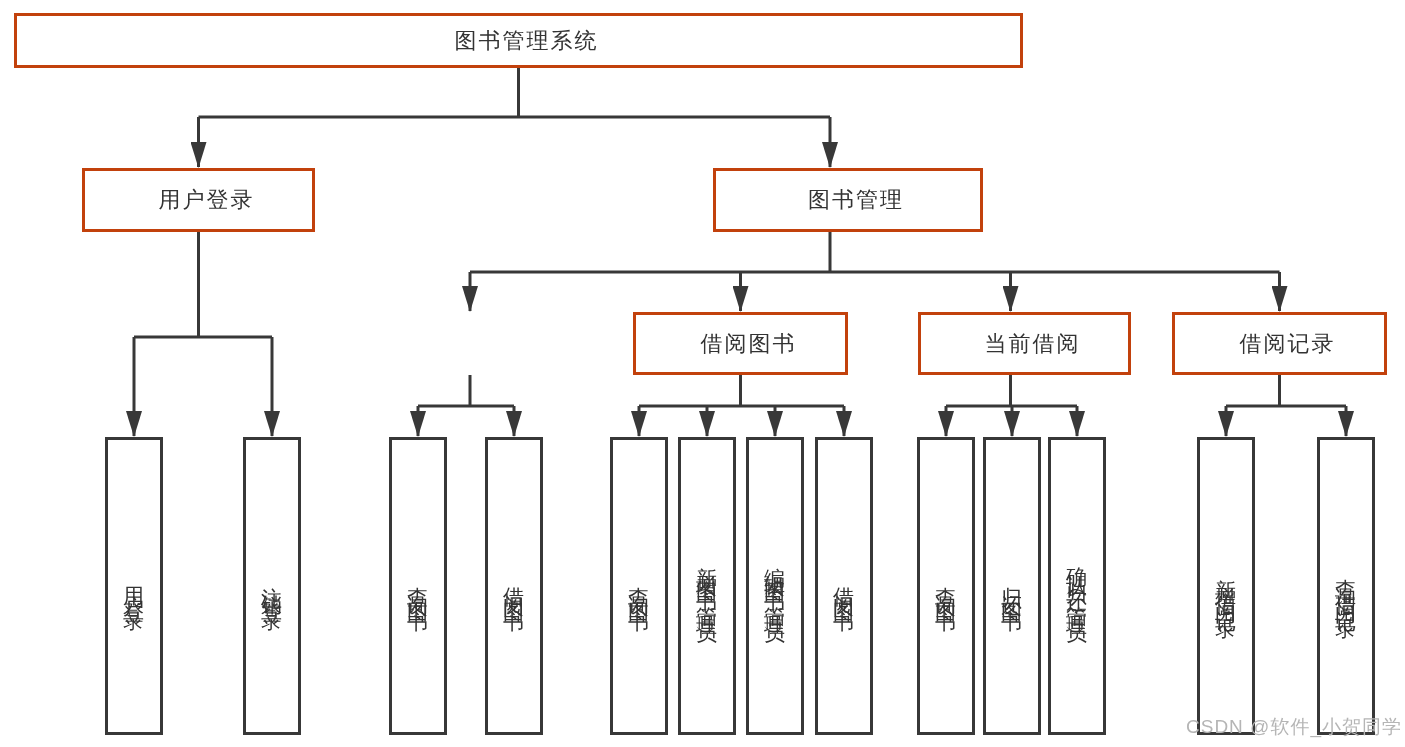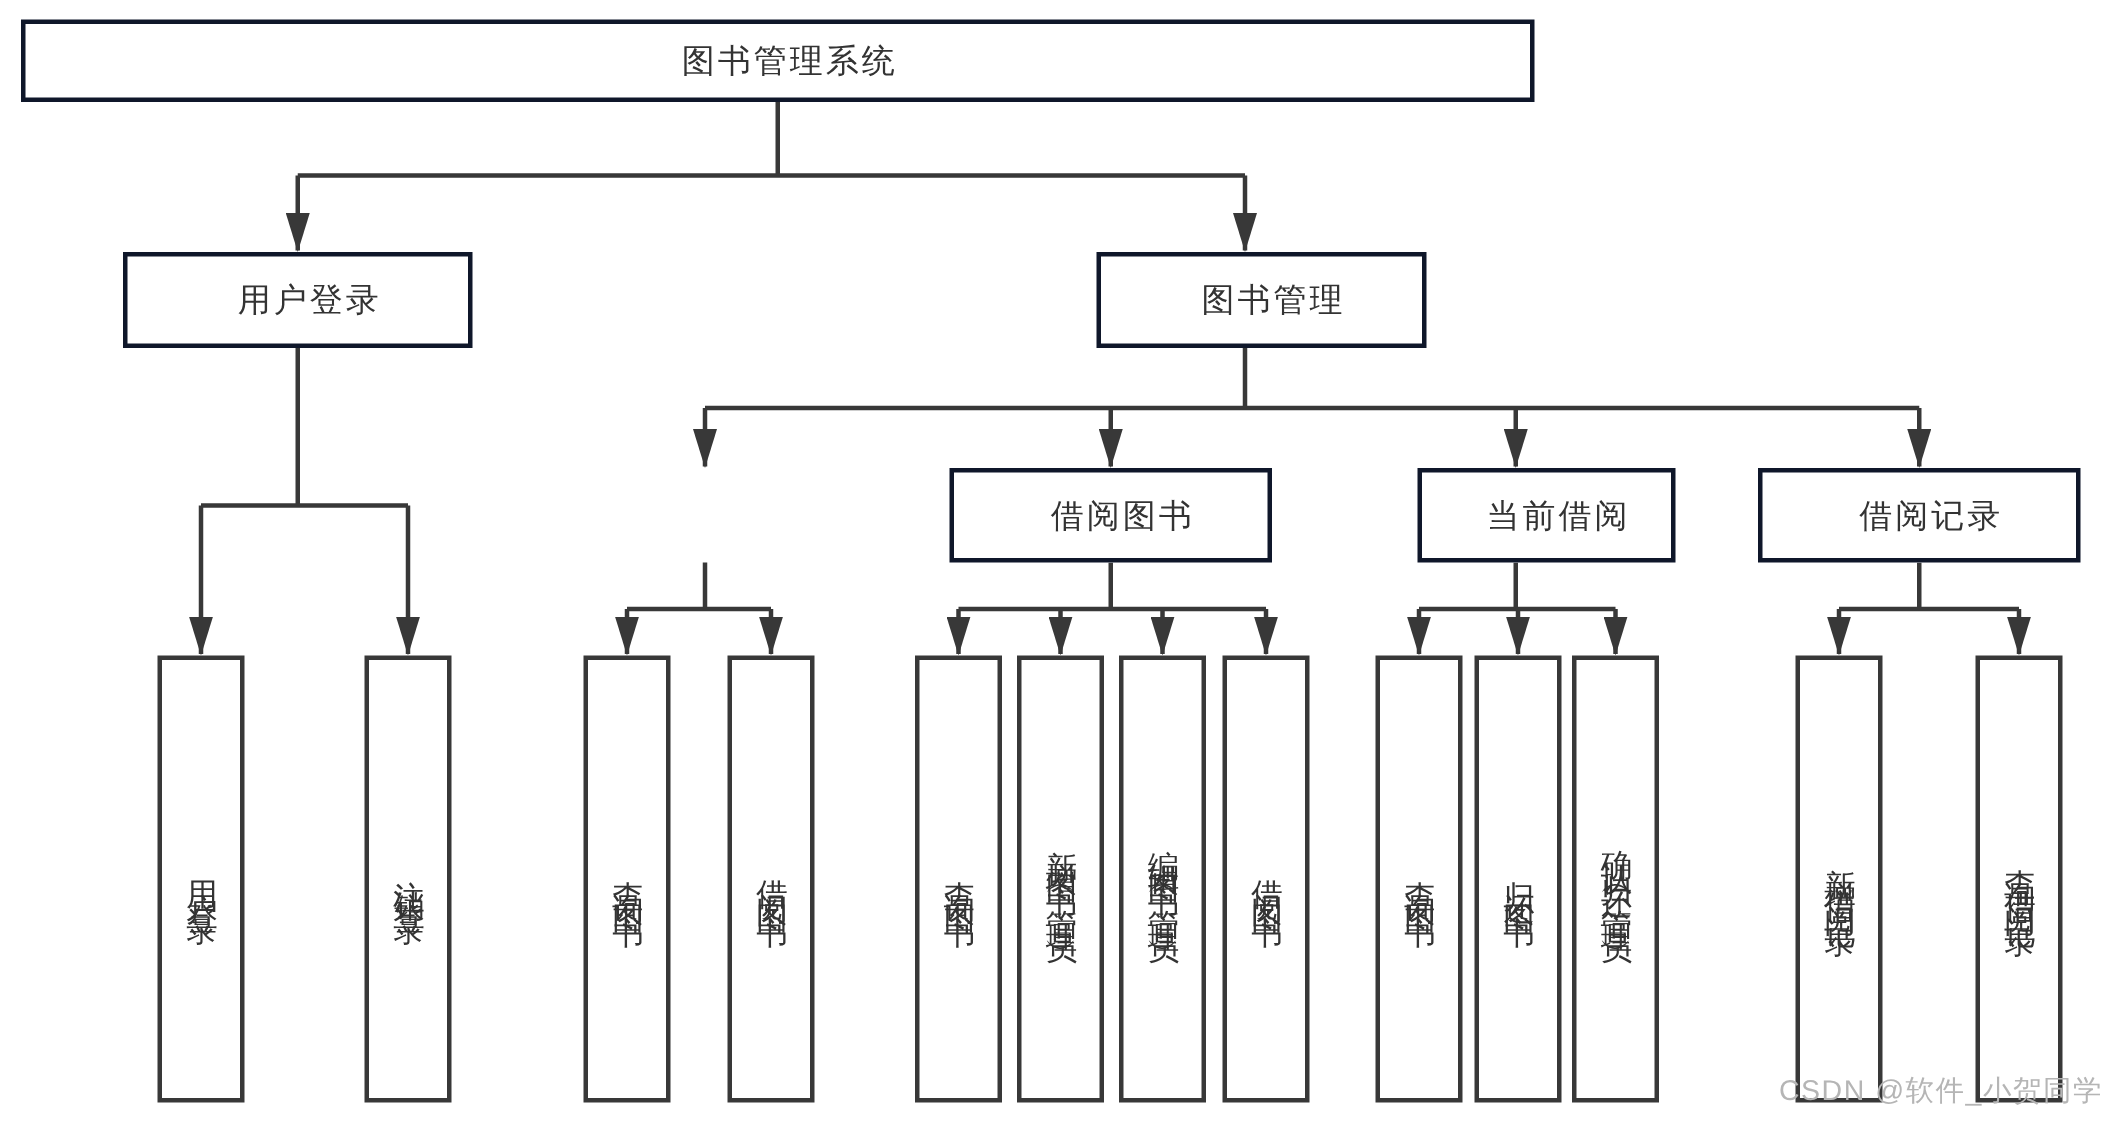--- a/index.html
+++ b/index.html
@@ -2,21 +2,21 @@
 <html><head>
 <meta charset="utf-8">
 <style>
   html,body { margin:0; padding:0; background:#ffffff; }
   .canvas {
     position:relative; width:1405px; height:747px; background:#ffffff;
     font-family:"Liberation Sans","DejaVu Sans",sans-serif; overflow:hidden;
   }
   .connectors { position:absolute; left:0; top:0; width:1405px; height:747px; z-index:1; }
   .node {
-    position:absolute; box-sizing:border-box; border:3px solid #0f172a; background:#ffffff;
+    position:absolute; box-sizing:border-box; border:3px solid #c2410c; background:#ffffff;
     display:flex; align-items:center; justify-content:center;
     font-size:22px; letter-spacing:2px; color:#333333; z-index:2;padding-left:16px;
   }
   .leaf {
     position:absolute; box-sizing:border-box; border:3px solid #383838; background:#ffffff;
     width:58px; height:298px; top:437px;
     display:flex; align-items:center; justify-content:center; z-index:2;
   }
   .leaf .vlabel {
     writing-mode:vertical-lr; text-orientation:mixed;
@@ -71,24 +71,24 @@
 
       <path d="M1279.5 375 V 406 M1226 406 H 1346"></path>
       <line x1="1226" y1="406" x2="1226" y2="436" marker-end="url(#arrow)"></line>
       <line x1="1346" y1="406" x2="1346" y2="436" marker-end="url(#arrow)"></line>
     </g>
   </svg>
 
   <div class="node" style="left:14px;top:13px;width:1009px;height:55px">图书管理系统</div>
 
   <div class="node" style="left:82px;top:168px;width:233px;height:64px">用户登录</div>
-  <div class="node" style="left:731px;top:168px;width:220px;height:64px">图书管理</div>
+  <div class="node" style="left:713px;top:168px;width:270px;height:64px">图书管理</div>
 
   <div class="node" style="left:633px;top:312px;width:215px;height:63px">借阅图书</div>
-  <div class="node" style="left:945px;top:312px;width:172px;height:63px">当前借阅</div>
+  <div class="node" style="left:918px;top:312px;width:213px;height:63px">当前借阅</div>
   <div class="node" style="left:1172px;top:312px;width:215px;height:63px">借阅记录</div>
 
   <div class="leaf" style="left:105px">
     <span class="vlabel">用户登录</span>
   </div>
   <div class="leaf" style="left:243px">
     <span class="vlabel">注销登录</span>
   </div>
 
   <div class="leaf" style="left:389px">

